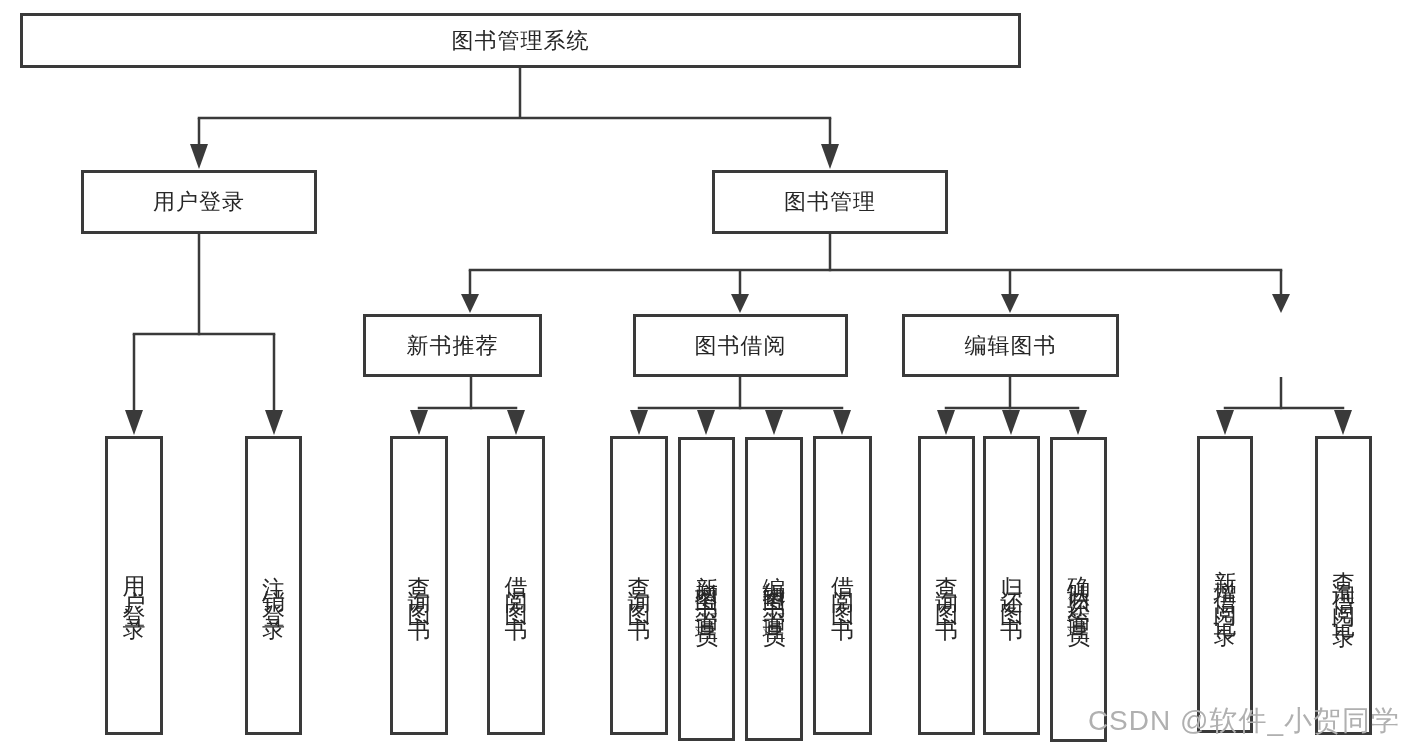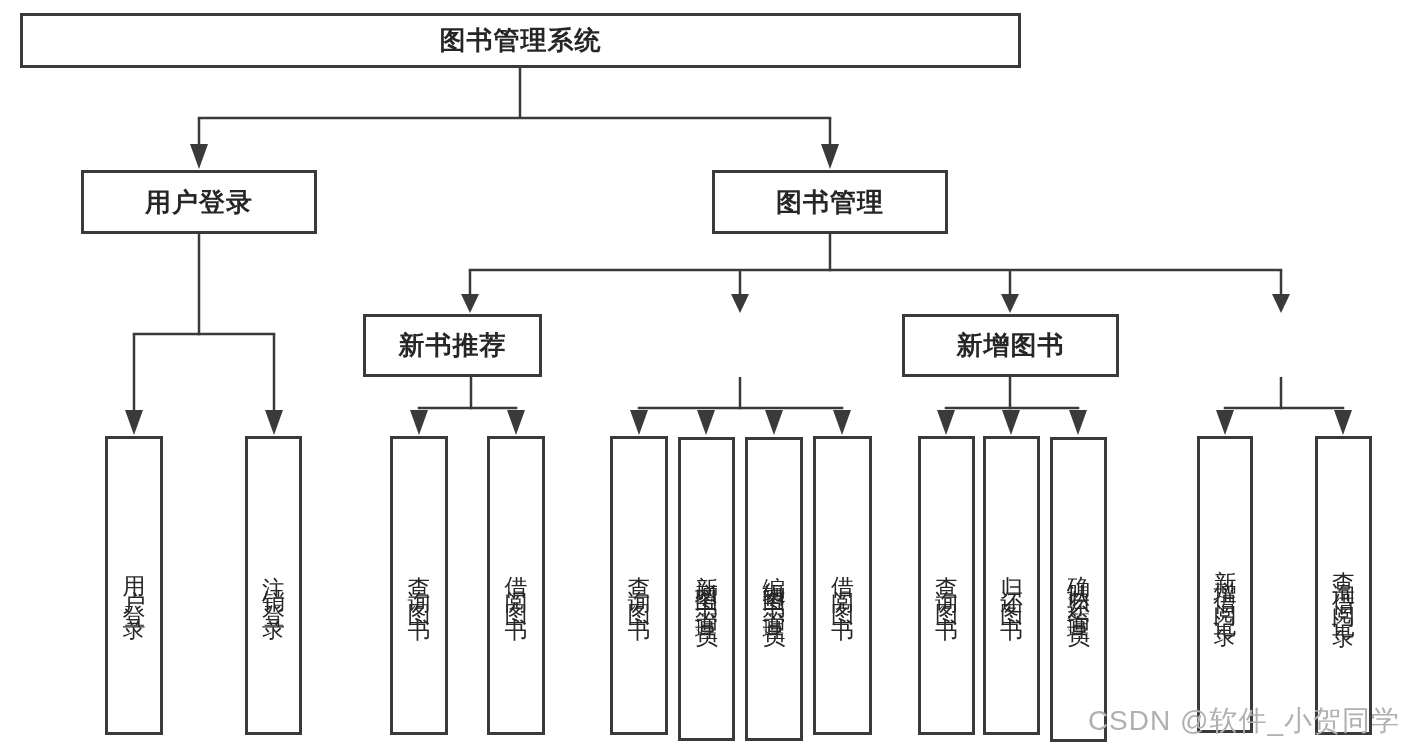--- a/index.html
+++ b/index.html
@@ -29,21 +29,21 @@
     position: absolute;
     box-sizing: border-box;
     background: #fff;
     border: 3px solid var(--line);
     color: var(--text);
     display: flex;
     align-items: center;
     justify-content: center;
     text-align: center;
   }
-  .node.h { font-size: 26px; letter-spacing: 1px; font-weight: bold; }
+  .node.h { font-size: 22px; letter-spacing: 1px; }
   .node.leaf {
     font-size: 23px;
     writing-mode: vertical-rl;
     text-orientation: mixed;
     line-height: 1;
   }
   .ls4 { letter-spacing: 14px; }
   .ls6 { letter-spacing: 11px; }
   .ls9 { letter-spacing: 7px; }
   .watermark {
@@ -114,21 +114,22 @@
       <polygon points="1334,410 1352,410 1343,435"></polygon>
     </g>
   </svg>
 
   <div class="node h" style="left:20px;top:13px;width:1001px;height:55px">图书管理系统</div>
 
   <div class="node h" style="left:81px;top:170px;width:236px;height:64px">用户登录</div>
   <div class="node h" style="left:712px;top:170px;width:236px;height:64px">图书管理</div>
 
   <div class="node h" style="left:363px;top:314px;width:179px;height:63px">新书推荐</div>
-  <div class="node h" style="left:902px;top:314px;width:217px;height:63px">新增图书</div>
+  <div class="node h" style="left:633px;top:314px;width:215px;height:63px">图书借阅</div>
+  <div class="node h" style="left:902px;top:314px;width:217px;height:63px">编辑图书</div>
 
   <div class="node leaf ls4" style="left:105px;top:436px;width:58px;height:299px">用户登录</div>
   <div class="node leaf ls4" style="left:245px;top:436px;width:57px;height:299px">注销登录</div>
 
   <div class="node leaf ls4" style="left:390px;top:436px;width:58px;height:299px">查询图书</div>
   <div class="node leaf ls4" style="left:487px;top:436px;width:58px;height:299px">借阅图书</div>
 
   <div class="node leaf ls4" style="left:610px;top:436px;width:58px;height:299px">查询图书</div>
   <div class="node leaf ls9" style="left:678px;top:437px;width:57px;height:304px">新增图书（管理员）</div>
   <div class="node leaf ls9" style="left:745px;top:437px;width:58px;height:304px">编辑图书（管理员）</div>

